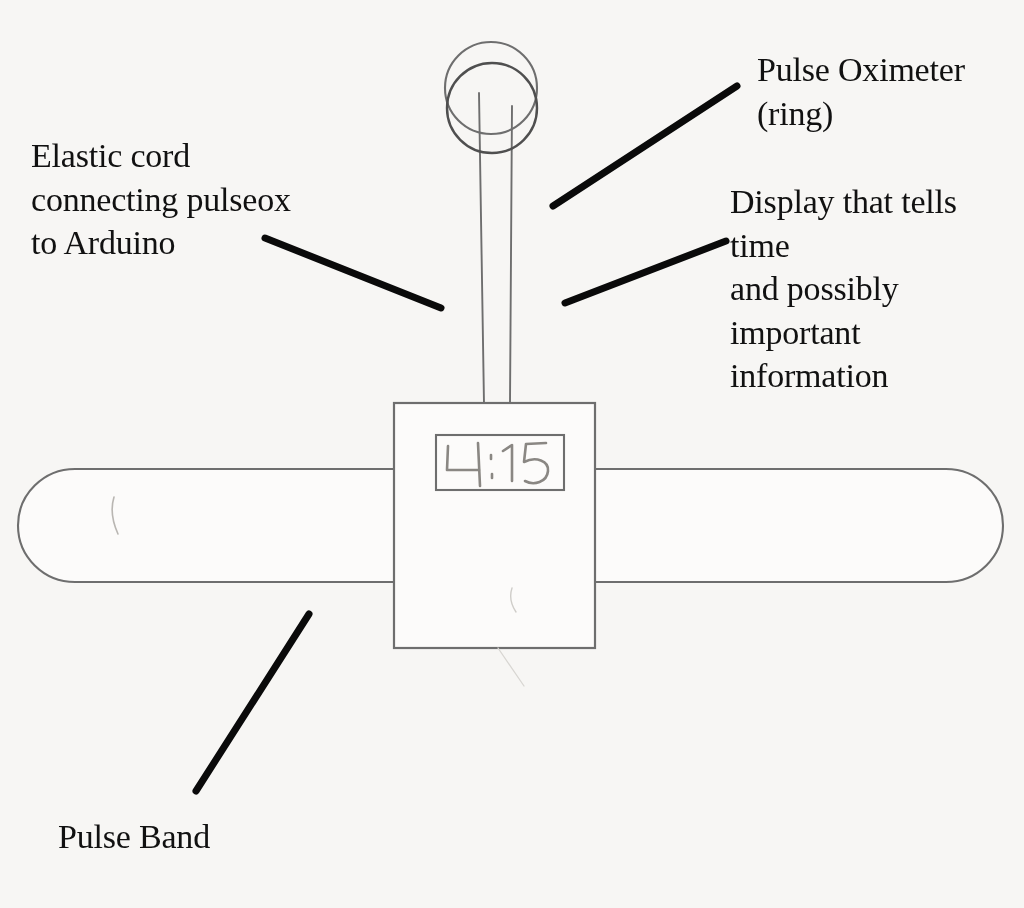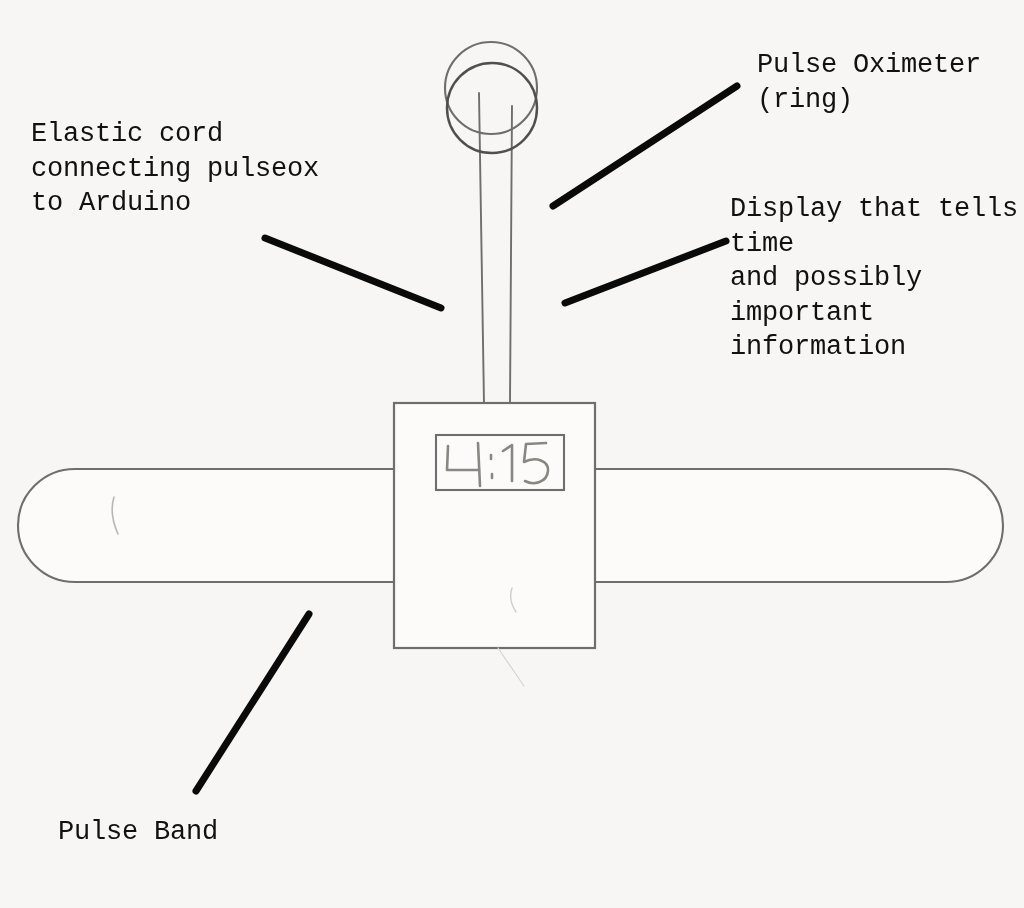--- a/index.html
+++ b/index.html
@@ -17,39 +17,39 @@
   #sketch-canvas {
     position: absolute;
     top: 0;
     left: 0;
     width: 1024px;
     height: 908px;
   }
   .annotation {
     position: absolute;
     color: #111111;
-    font-size: 27px;
+    font-size: 34px;
     line-height: 1.28;
-    font-family: Liberation Mono, monospace;
+    font-family: Liberation Serif, serif;
     white-space: pre-line;
     letter-spacing: -0.2px;
   }
   #label-pulse-oximeter {
     left: 757px;
     top: 48px;
     width: 260px;
   }
   #label-elastic-cord {
     left: 31px;
-    top: 117px;
+    top: 134px;
     width: 290px;
   }
   #label-display {
     left: 730px;
-    top: 192px;
+    top: 180px;
     width: 290px;
   }
   #label-watch-band {
     left: 58px;
     top: 815px;
     width: 260px;
   }
 </style>
 </head>
 <body>

